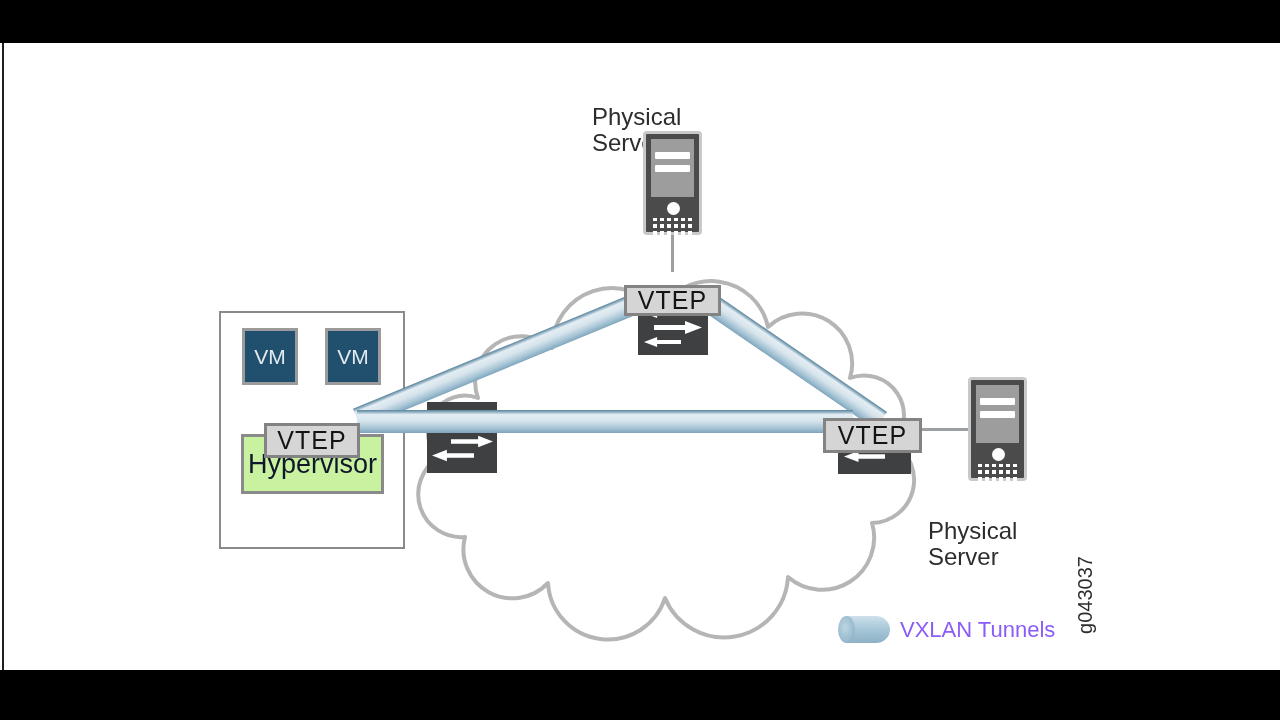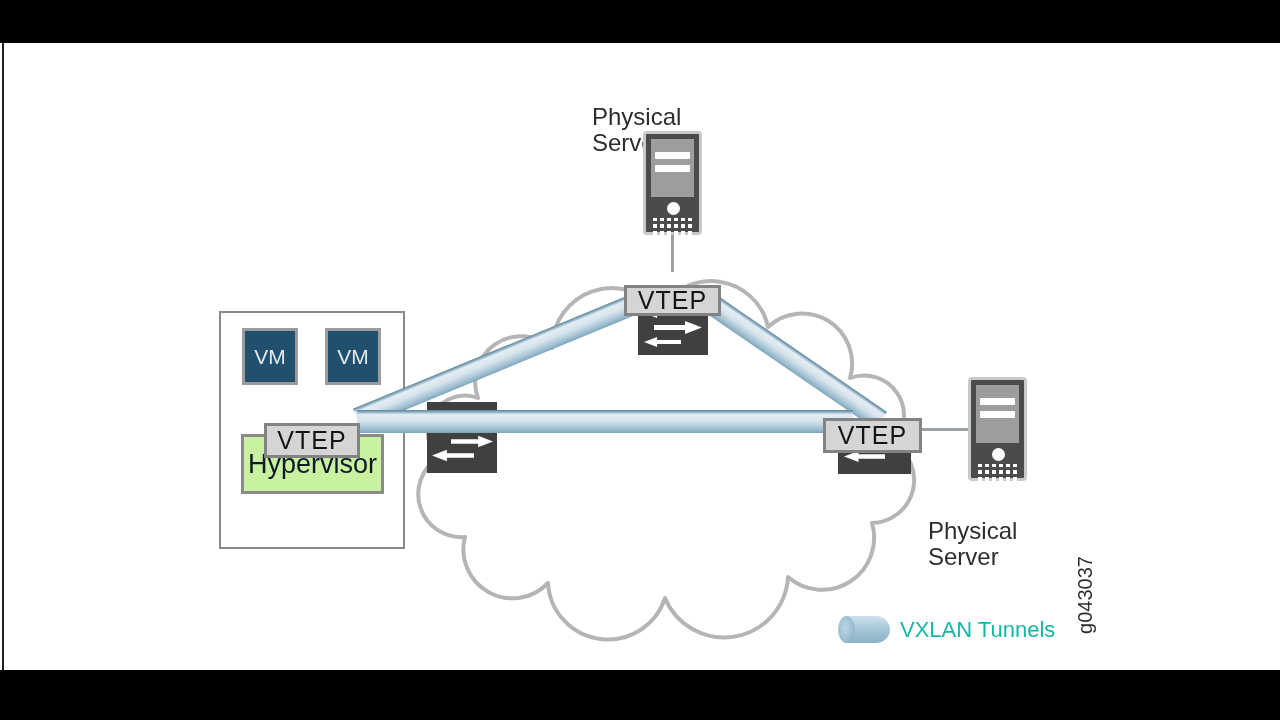--- a/index.html
+++ b/index.html
@@ -7,21 +7,21 @@
          font-family:"Liberation Sans",sans-serif;}
   .canvas{position:absolute;left:0;top:43px;width:1280px;height:627px;background:#fff;}
   .edge-line{position:absolute;left:2px;top:43px;width:2px;height:627px;background:#1f1f1f;}
 
   .abs{position:absolute;}
 
   
   .srv-label{font-size:24px;line-height:26px;color:#2d2d2d;text-align:left;margin-top:32px;}
   .server-caption{font-size:26px;color:#2d2d2d;text-align:center;}
   .fabric-label{font-size:29px;color:var(--ip-fabric-text,#6f9ab2);text-align:center;letter-spacing:.5px;}
-  .legend-label{font-size:22px;color:#14b8a6;line-height:27px;}
+  .legend-label{font-size:22px;color:#8b5cf6;line-height:27px;}
   .figure-id{font-size:20px;color:#2d2d2d;width:110px;text-align:center;
              transform:rotate(-90deg);transform-origin:0 0;}
 
   
   .server-box{left:219px;top:311px;width:182px;height:234px;background:#fff;
               border:2px solid var(--border-gray,#8a8a8a);z-index:1;}
   .vm-box{width:50px;height:51px;background:var(--vm-fill,#20506d);
           border:3px solid #9b9b9b;display:flex;align-items:center;justify-content:center;
           color:var(--vm-text,#e0e9ef);font-size:21px;z-index:2;}
   .hypervisor{left:241px;top:434px;width:137px;height:54px;background:var(--hypervisor-fill,#c9f2a0);

